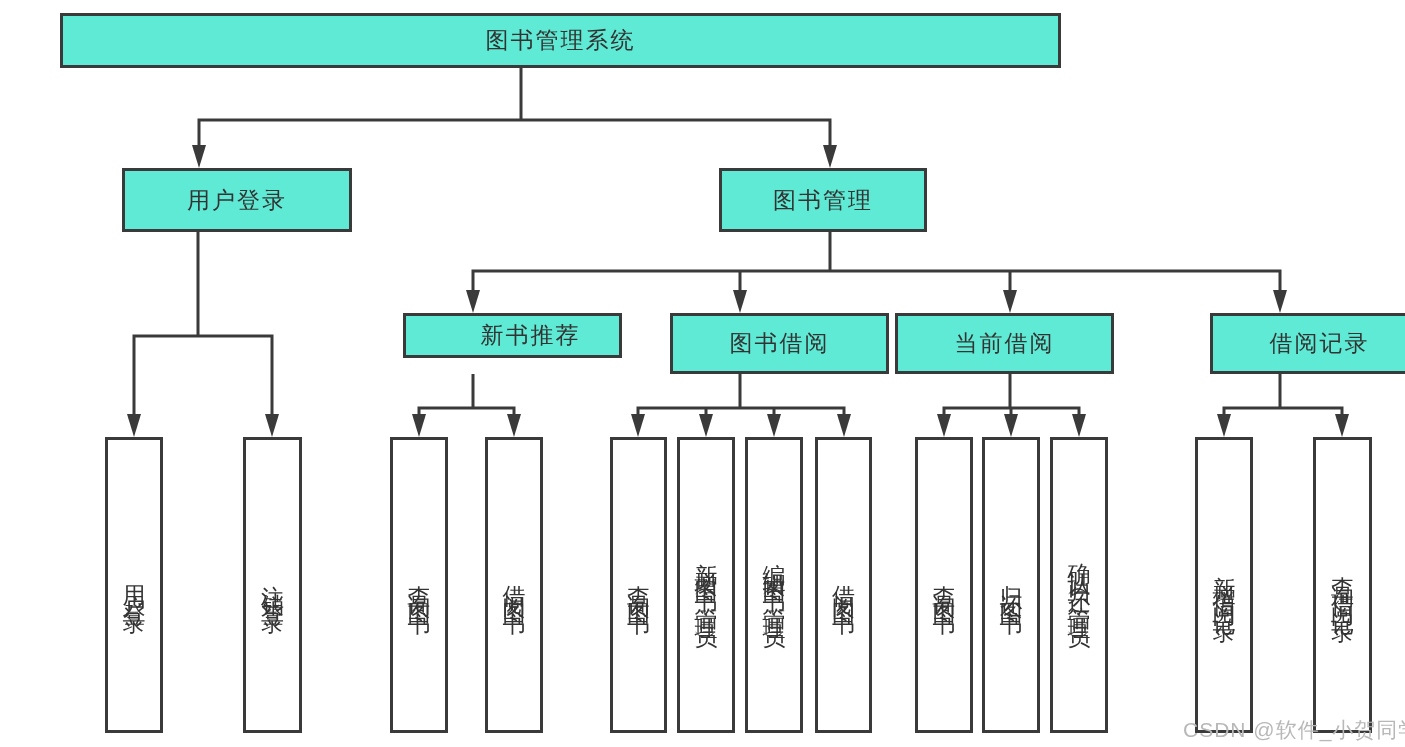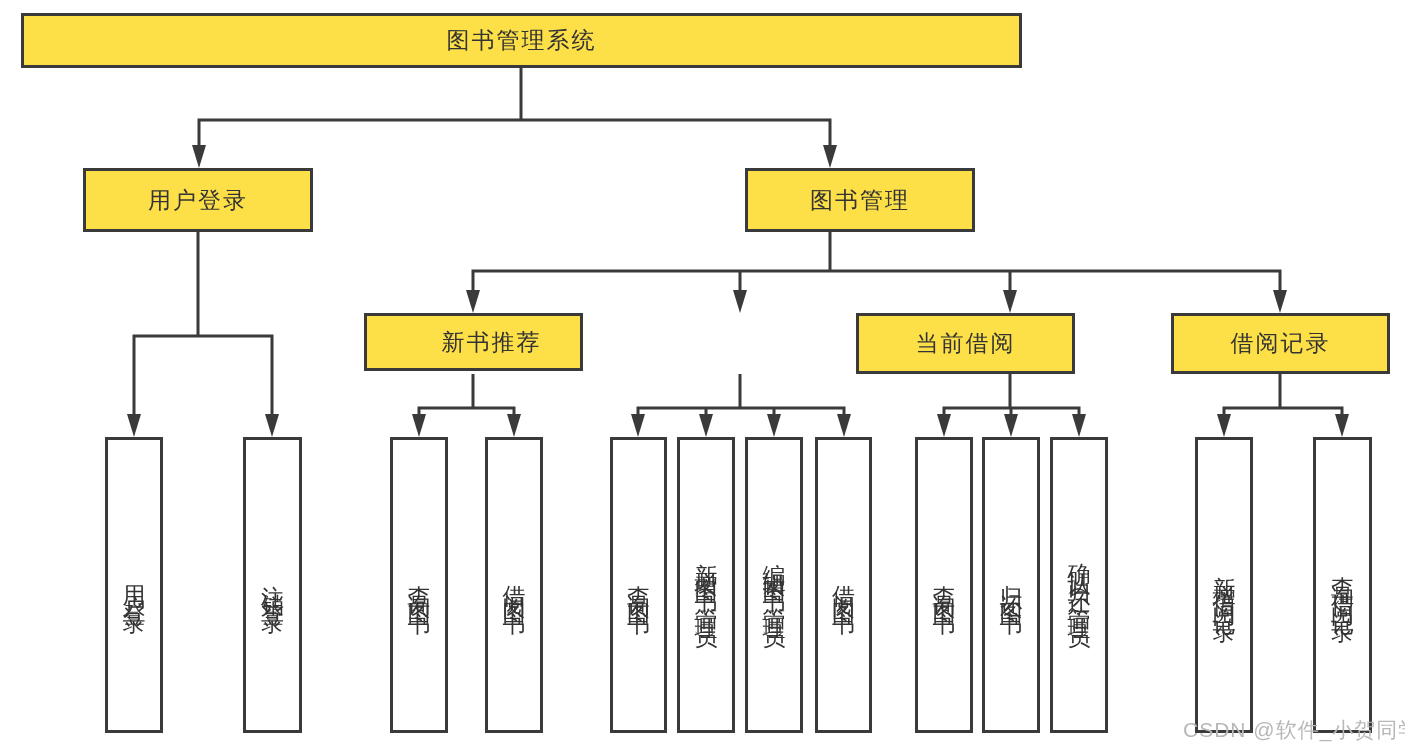--- a/index.html
+++ b/index.html
@@ -5,42 +5,42 @@
   html,body{margin:0;padding:0;}
   body{
     width:1405px;height:747px;position:relative;overflow:hidden;
     background:#ffffff;
     font-family:"Liberation Sans","DejaVu Sans",sans-serif;
   }
   .stage{position:absolute;left:0;top:0;width:1405px;height:747px;}
   svg.connectors{position:absolute;left:0;top:0;z-index:1;}
   .box{
     position:absolute;z-index:2;box-sizing:border-box;
-    background:#fde047;border:3px solid #3a3a3a;
+    background:#5eead4;border:3px solid #3a3a3a;
     display:flex;align-items:center;justify-content:center;
     color:#333333;font-size:23px;letter-spacing:2px;
-    text-align:left;white-space:nowrap;
+    text-align:left;white-space:nowrap;margin-left:39px;
   }
   .vbox{
     position:absolute;z-index:2;box-sizing:border-box;
     background:#ffffff;border:3px solid #3a3a3a;
     display:flex;align-items:center;justify-content:center;
     color:#333333;font-size:23px;
     writing-mode:vertical-rl;text-orientation:mixed;
     letter-spacing:9px;line-height:1;
   }
   .watermark{
     position:absolute;z-index:5;
     color:#b8b8b8;font-size:21px;letter-spacing:1px;white-space:nowrap;
   }
   
   .n-root{left:21px;top:13px;width:1001px;height:55px;}
   .n-user-login{left:83px;top:168px;width:230px;height:64px;}
-  .n-book-mgmt{left:745px;top:168px;width:230px;height:64px;}
-  .n-new-rec{left:364px;top:313px;width:219px;height:58px;padding-left:36px;}
+  .n-book-mgmt{left:680px;top:168px;width:208px;height:64px;}
+  .n-new-rec{left:364px;top:313px;width:219px;height:45px;padding-left:36px;}
   .n-book-borrow{left:631px;top:313px;width:219px;height:61px;}
   .n-cur-borrow{left:856px;top:313px;width:219px;height:61px;}
   .n-borrow-rec{left:1171px;top:313px;width:219px;height:61px;}
   
   .l1{left:105px;top:437px;width:58px;height:296px;}
   .l2{left:243px;top:437px;width:59px;height:296px;}
   .l3{left:390px;top:437px;width:58px;height:296px;}
   .l4{left:485px;top:437px;width:58px;height:296px;}
   .l5{left:610px;top:437px;width:57px;height:296px;}
   .l6{left:677px;top:437px;width:58px;height:296px;}
@@ -97,20 +97,21 @@
       <polygon points="1335,414 1349,414 1342,437"></polygon>
     </g>
   </svg>
 
   <div class="box n-root">图书管理系统</div>
 
   <div class="box n-user-login">用户登录</div>
   <div class="box n-book-mgmt">图书管理</div>
 
   <div class="box n-new-rec">新书推荐</div>
+  <div class="box n-book-borrow">图书借阅</div>
   <div class="box n-cur-borrow">当前借阅</div>
   <div class="box n-borrow-rec">借阅记录</div>
 
   <div class="vbox l1">用户登录</div>
   <div class="vbox l2">注销登录</div>
 
   <div class="vbox l3">查询图书</div>
   <div class="vbox l4">借阅图书</div>
 
   <div class="vbox l5">查询图书</div>

